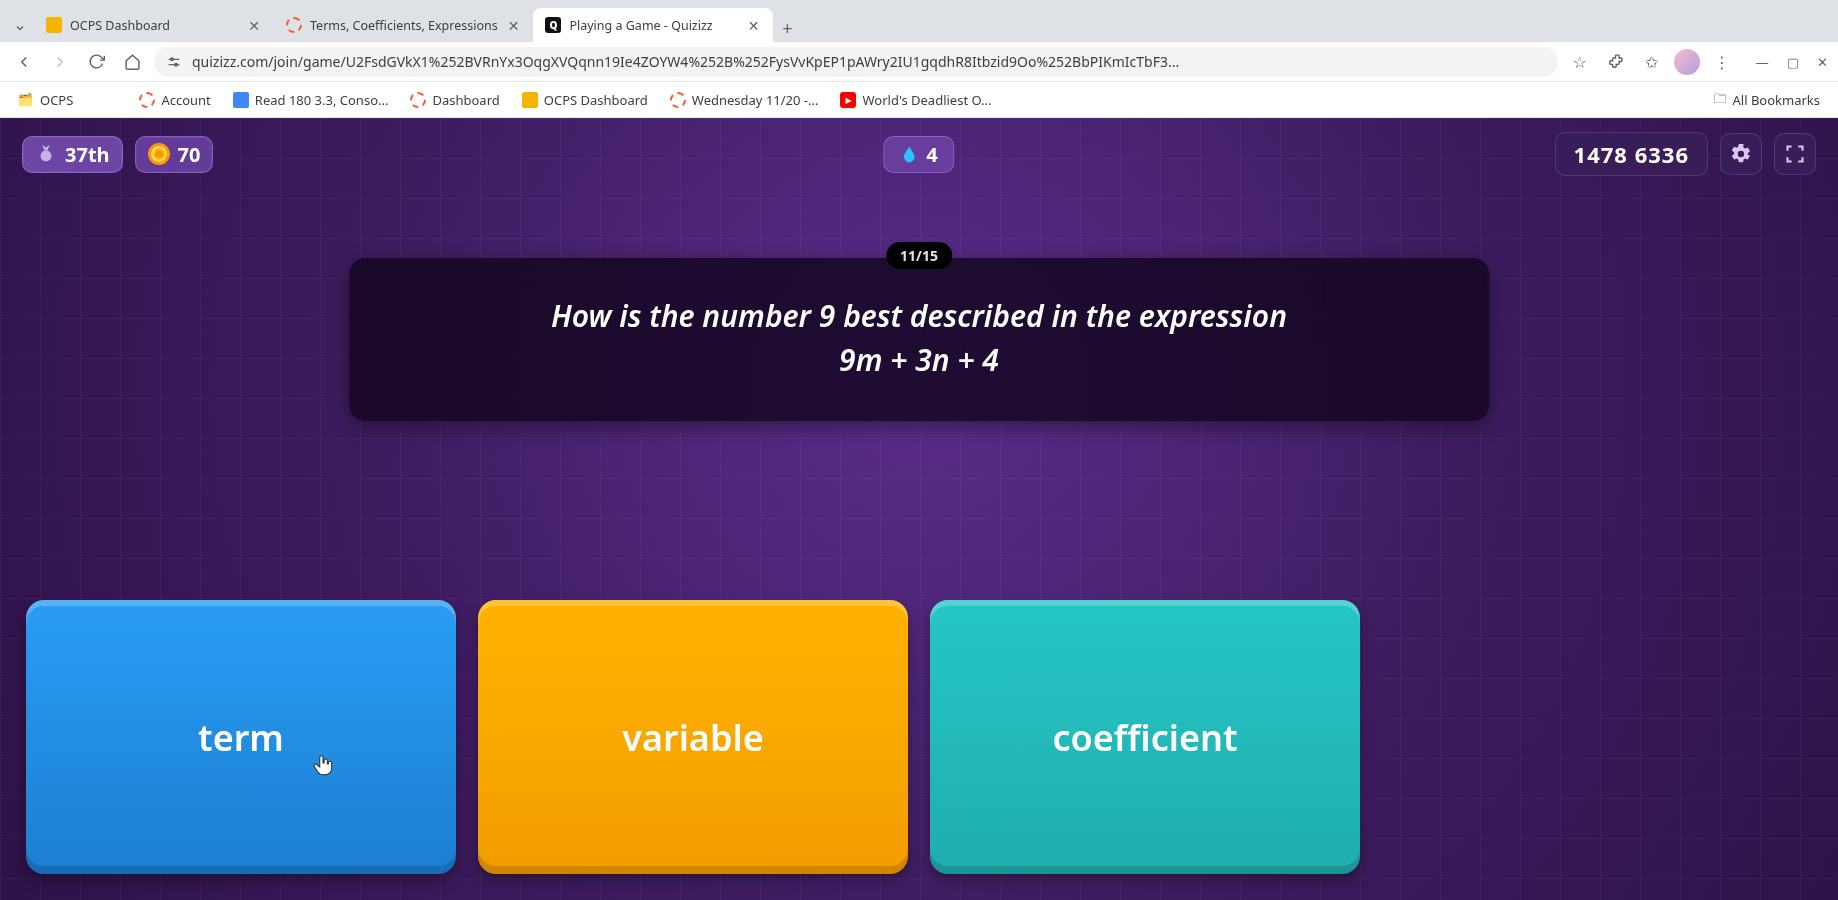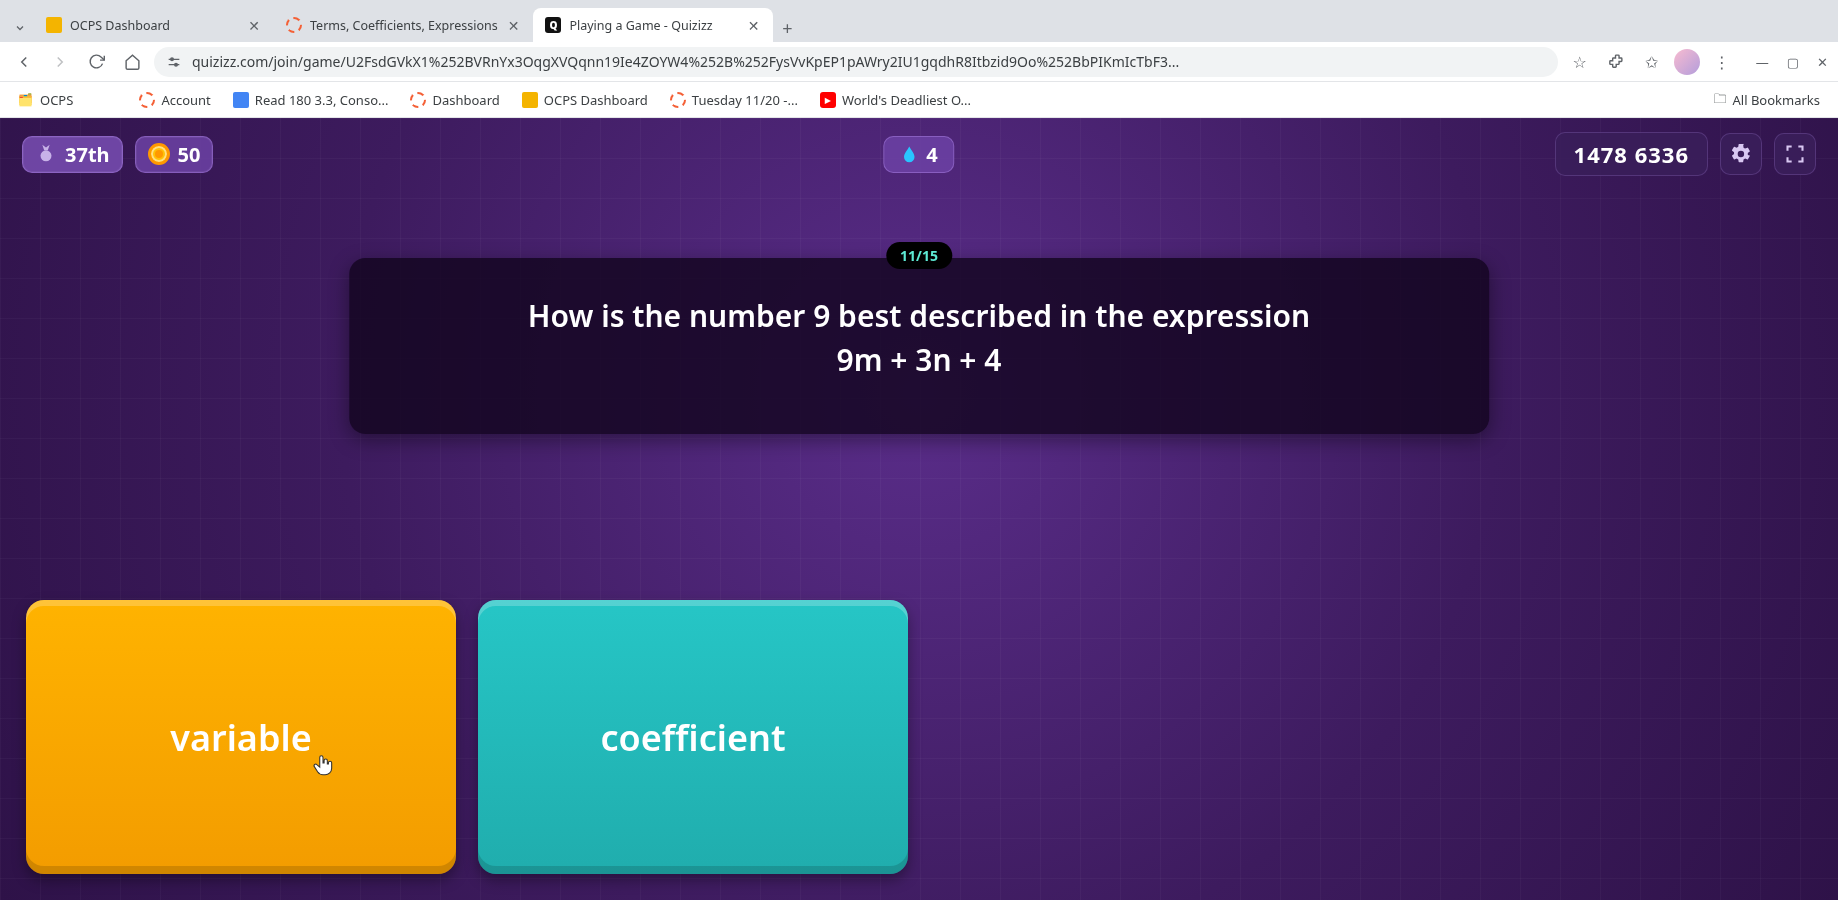--- a/index.html
+++ b/index.html
@@ -54,22 +54,22 @@
   .coin-ic { width:22px; height:22px; border-radius:50%; background:#ffc107; border:3px solid #ff9800; box-shadow: inset 0 0 0 2px #ffe082; display:flex; align-items:center; justify-content:center; }
   .coin-ic::after { content:""; width:8px; height:8px; border-radius:50%; background:#ff9800; }
 
   .streak-pill { position:absolute; left:50%; transform:translateX(-50%); background: rgba(108,66,164,0.85); border:1px solid rgba(197,157,255,0.35); padding:4px 16px; border-radius:10px; display:flex; align-items:center; gap:8px; color:#fff; font-weight:700; font-size:20px; }
 
   .hud-right { margin-left:auto; display:flex; align-items:center; gap:12px;padding-left:13px; }
   .score-pill { background: rgba(58,30,90,0.9); border:1px solid rgba(197,157,255,0.2); color:#fff; border-radius:10px; padding:6px 18px; font-size:22px; font-weight:700; letter-spacing:1px; }
   .sq-btn { width:42px; height:42px; background: rgba(58,30,90,0.9); border:1px solid rgba(197,157,255,0.2); border-radius:10px; display:flex; align-items:center; justify-content:center; color:#d9c8f2; cursor:pointer; }
 
   .question-wrap { position:absolute; top:140px; left:50%; transform:translateX(-50%); width:62%; }
-  .qnum { position:absolute; top:-16px; left:50%; transform:translateX(-50%); background:#000; color:#5eead4; font-size:14px; font-weight:700; padding:4px 14px; border-radius:14px; z-index:2; }
-  .question-card { background: rgba(18,5,30,0.82); border-radius:16px; padding:36px 30px 53px; text-align:center; color:#fff; font-size:30px; font-weight:600; line-height:1.45; box-shadow: 0 6px 20px rgba(0,0,0,0.4); }
+  .qnum { position:absolute; top:-16px; left:50%; transform:translateX(-50%); background:#000; color:#e5e5e5; font-size:14px; font-weight:700; padding:4px 14px; border-radius:14px; z-index:2; }
+  .question-card { background: rgba(18,5,30,0.82); border-radius:16px; padding:36px 30px 40px; text-align:center; color:#fff; font-size:30px; font-weight:600; line-height:1.45; box-shadow: 0 6px 20px rgba(0,0,0,0.4); font-style: italic; }
 
   .answers { position:absolute; left:0; right:0; bottom:0; display:grid; grid-template-columns: repeat(4, 1fr); gap:22px; padding: 0 26px 26px; height: 300px; }
   .ans { border-radius:18px; display:flex; align-items:center; justify-content:center; color:#fff; font-size:36px; font-weight:600; cursor:pointer; box-shadow: inset 0 6px 0 rgba(255,255,255,0.22), inset 0 -8px 0 rgba(0,0,0,0.14), 0 6px 14px rgba(0,0,0,0.35); position:relative; }
   .ans.a1 { background: linear-gradient(#2a9df4, #1b7fd1); }
   .ans.a2 { background: linear-gradient(#26c6c6, #20adad); }
   .ans.a3 { background: linear-gradient(#ffb300, #f39c00); }
   .ans.a4 { background: linear-gradient(#f28aa0, #e77088); }
 
   .cursor-hand { position:absolute; left:310px; bottom:120px; font-size:26px; color:#fff; pointer-events:none; text-shadow:0 0 4px rgba(0,0,0,0.6); }
 
@@ -187,21 +187,21 @@
     <div class="bm">
       <span class="bm-ic" style="border:2px dashed #f46036;border-radius:50%;"></span>
       <span>Dashboard</span>
     </div>
     <div class="bm">
       <span class="bm-ic" style="background:#f4b400;border-radius:2px;"></span>
       <span>OCPS Dashboard</span>
     </div>
     <div class="bm">
       <span class="bm-ic" style="border:2px dashed #f46036;border-radius:50%;"></span>
-      <span>Tuesday 11/20 -...</span>
+      <span>Wednesday 11/20 -...</span>
     </div>
     <div class="bm">
       <span class="bm-ic" style="background:#ff0000;border-radius:3px;color:#fff;font-size:8px;">▶</span>
       <span>World's Deadliest O...</span>
     </div>
     <div class="bm-spacer"></div>
     <div class="bm-all">
       <span>🗀</span>
       <span>All Bookmarks</span>
     </div>
@@ -215,21 +215,21 @@
       <span class="medal-ic">
         <svg viewBox="0 0 24 24" width="22" height="22" fill="#c8b2e8">
             <circle cx="12" cy="14" r="6"></circle>
             <path d="M8 2l2 6h4l2-6-4 3z"></path>
           </svg>
       </span>
       <span>37th</span>
     </div>
     <div class="pill">
       <span class="coin-ic"></span>
-      <span>50</span>
+      <span>70</span>
     </div>
 
     <div class="streak-pill">
       <span>
         <svg width="18" height="22" viewBox="0 0 24 24" fill="#29c4ff">
             <path d="M12 2C9 8 5 11 5 16a7 7 0 0 0 14 0c0-5-4-8-7-14z"></path>
           </svg>
       </span>
       <span>4</span>
     </div>
@@ -255,20 +255,23 @@
     <div class="qnum">
       <span>11/15</span>
     </div>
     <div class="question-card">
       <span style="white-space:pre-line;">How is the number 9 best described in the expression
 9m + 3n + 4</span>
     </div>
   </div>
 
   <div class="answers">
+    <div class="ans a1">
+      <span>term</span>
+    </div>
     <div class="ans a3">
       <span>variable</span>
     </div>
     <div class="ans a2">
       <span>coefficient</span>
     </div>
   </div>
 
   <div class="cursor-hand">
     <svg width="26" height="30" viewBox="0 0 24 24" fill="#fff" stroke="#333" stroke-width="1">

